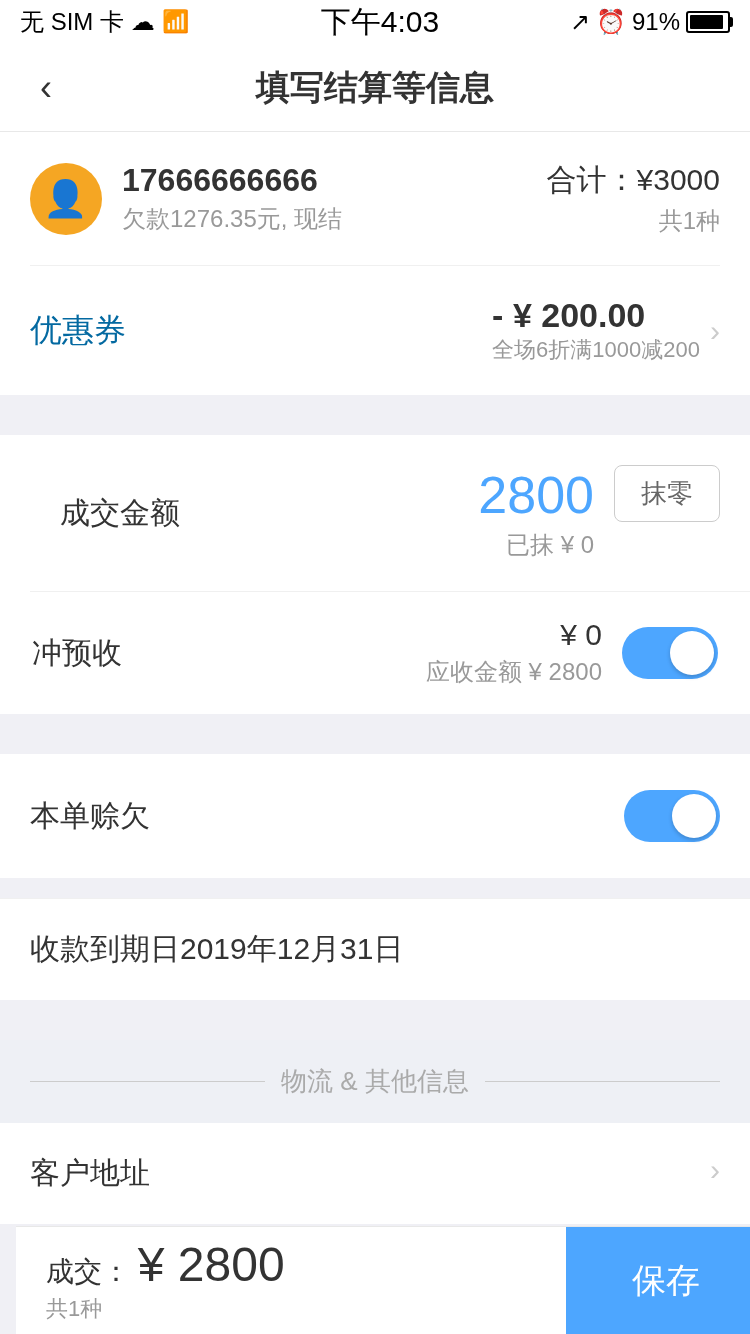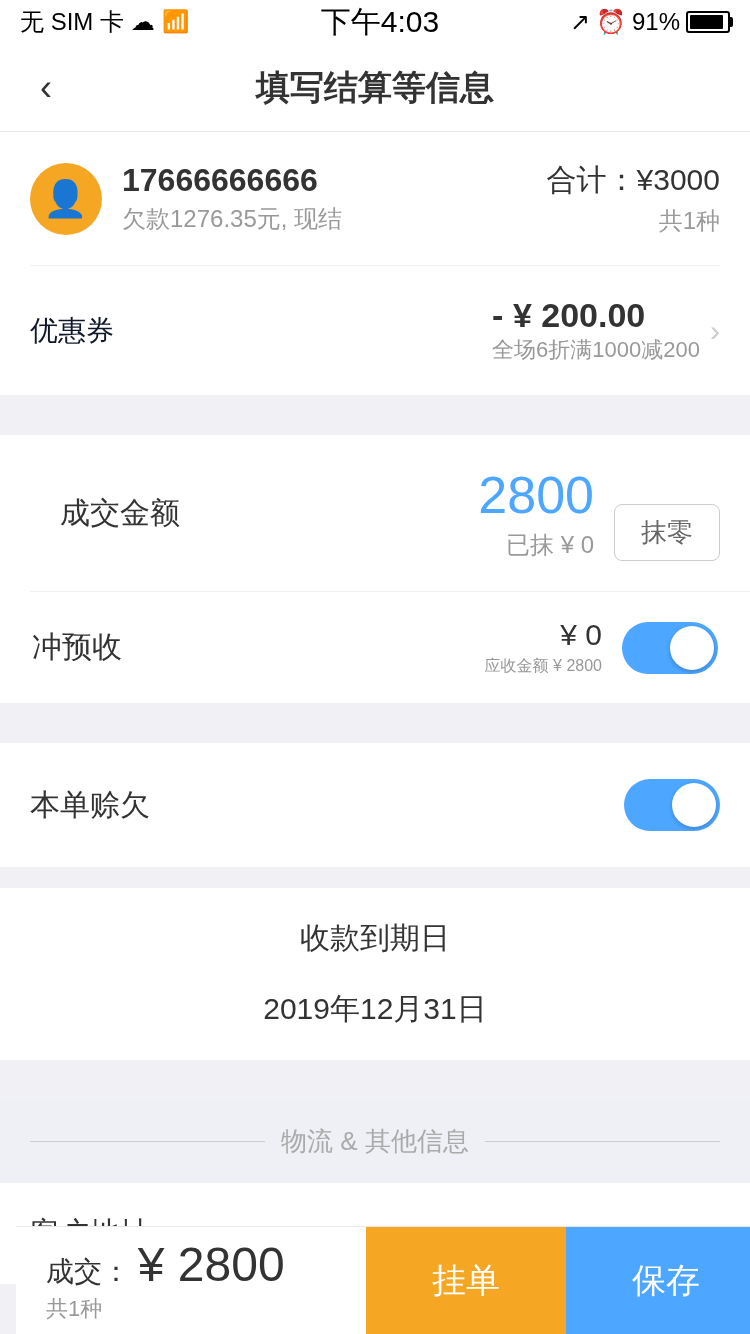--- a/index.html
+++ b/index.html
@@ -104,21 +104,21 @@
     .divider { height: 1px; background: #f0f0f0; margin: 0 30px; }
 
     
     .coupon-row {
       display: flex;
       align-items: center;
       justify-content: space-between;
       padding: 30px 30px;
       background: #fff;
     }
-    .coupon-label { font-size: 28px; color: #0f172a; text-align: center; }
+    .coupon-label { font-size: 32px; color: #0369a1; text-align: center; }
     .coupon-right { display: flex; align-items: center; gap: 10px; }
     .coupon-amount { font-size: 34px; color: #333; font-weight: 600; }
     .coupon-desc { font-size: 22px; color: #999; text-align: right; }
     .chevron-right {
       color: #ccc; font-size: 30px;
     }
 
     
     .section-gap { height: 20px; background: #f0f0f5; }
 
@@ -126,21 +126,21 @@
     .form-row {
       display: flex;
       align-items: center;
       justify-content: space-between;
       padding: 30px 30px;
       background: #fff;
       border-bottom: 1px solid #f0f0f0;
       margin-left: 30px;
     }
     .form-label { font-size: 30px; color: #333; }
-    .form-right { display: flex; align-items: flex-end; gap: 20px; }
+    .form-right { display: flex; align-items: flex-start; gap: 20px; }
     .amount-value { font-size: 52px; color: #4da6ff; font-weight: 400; }
     .round-btn {
       border: 1px solid #ccc;
       border-radius: 8px;
       padding: 10px 26px;
       font-size: 26px;
       color: #666;
       background: #fff;
       cursor: pointer;
     }
@@ -150,21 +150,21 @@
     .chong-row {
       display: flex;
       align-items: center;
       justify-content: space-between;
       padding: 26px 32px;
       background: #fff;
       border-bottom: none;
     }
     .chong-right { display: flex; align-items: flex-end; flex-direction: column; gap: 4px; }
     .chong-amount { font-size: 30px; color: #333; font-weight: 500; }
-    .chong-sub { font-size: 16px; color: #999; }
+    .chong-sub { font-size: 24px; color: #999; }
 
     
     .toggle {
       width: 96px; height: 52px; border-radius: 26px;
       background: #4da6ff;
       position: relative;
       cursor: pointer;
       flex-shrink: 0;
     }
     .toggle-circle {
@@ -183,22 +183,20 @@
       padding: 36px 30px;
       background: #fff;
     }
 
     
     .date-row {
       display: flex;
       align-items: center;
       padding: 30px 30px;
       background: #fff;
-      gap: 30px;
-      flex-direction: column;
     }
     .date-label { font-size: 30px; color: #333; }
     .date-value { font-size: 30px; color: #333; }
 
     
     .logistics-divider {
       display: flex;
       align-items: center;
       padding: 24px 30px;
       background: #eef0f5;
@@ -384,19 +382,16 @@
 </div>
 
 <div class="bottom-bar">
   <div class="bottom-summary">
     <div>
       <span class="bottom-total-label">成交：</span>
       <span class="bottom-total-amount">¥ 2800</span>
     </div>
     <div class="bottom-count">共1种</div>
   </div>
-  <div class="bottom-btn-pending">
-    <span>挂单</span>
-  </div>
   <div class="bottom-btn-save">
     <span>保存</span>
   </div>
 </div>
 
 </body></html>

